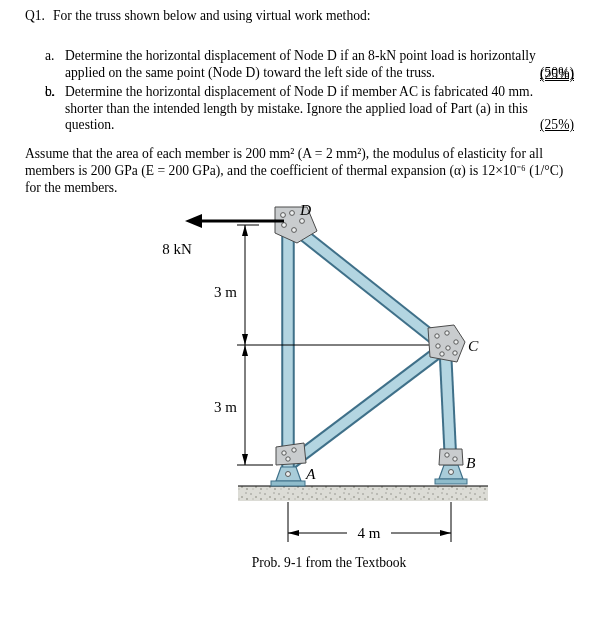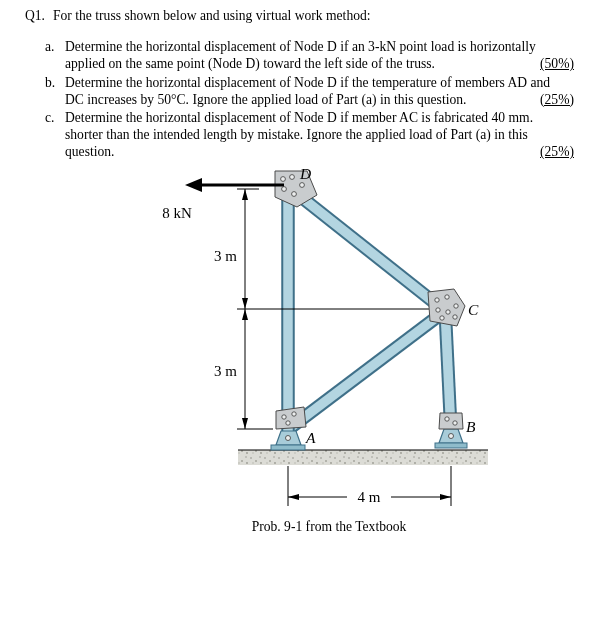--- a/index.html
+++ b/index.html
@@ -3,21 +3,21 @@
 <meta charset="utf-8">
 <style>
   html,body{margin:0;padding:0;background:#ffffff;}
   body{
     width:610px;height:617px;
     font-family:"Liberation Serif", serif;
     font-size:13.6px;color:#000;
     -webkit-font-smoothing:antialiased;
   }
   .doc{padding:8px 20px 0 25px;}
-  .q-line{margin-bottom:15px;}
+  .q-line{margin-bottom:24px;}
   .q-num{margin-right:8px;}
   .part{position:relative;margin:2px 0;padding-left:40px;padding-right:20px;line-height:1.24;}
   .part-label{position:absolute;left:20px;top:0;}
   .part-weight{position:absolute;right:16px;bottom:0;text-decoration:underline;}
   .assumption{margin-top:11px;padding-right:14px;line-height:1.26;}
   .fig-wrap{margin-top:4px;}
   
   .m-edge{stroke:#3f7089;stroke-width:13.5;fill:none;stroke-linecap:butt;}
   .m-fill{stroke-width:9.5;fill:none;stroke-linecap:butt;}
   .support{fill:#a8ccd9;stroke:#3f7089;stroke-width:1.2;}
@@ -37,35 +37,35 @@
 
 <div class="doc">
 
   <div class="q-line">
     <span class="q-num">Q1.</span><span>For the truss shown below and using virtual work method:</span>
   </div>
 
   <div>
     <div class="part">
       <span class="part-label">a.</span>
-      <span class="part-text">Determine the horizontal displacement of Node D if an 3-kN point load is horizontally applied on the same point (Node D) toward the left side of the truss.</span>
+      <span class="part-text">Determine the horizontal displacement of Node D if an 8-kN point load is horizontally applied on the same point (Node D) toward the left side of the truss.</span>
       <span class="part-weight">(50%)</span>
     </div>
     <div class="part">
       <span class="part-label">b.</span>
-      <span class="part-text">Determine the horizontal displacement of Node D if the temperature of members AD and DC increases by 50°C.  Ignore the applied load of Part (a) in this question.</span>
       <span class="part-weight">(25%)</span>
     </div>
     <div class="part">
       <span class="part-label">c.</span>
       <span class="part-text">Determine the horizontal displacement of Node D if member AC is fabricated 40 mm. shorter than the intended length by mistake.  Ignore the applied load of Part (a) in this question.</span>
       <span class="part-weight">(25%)</span>
     </div>
   </div>
 
+  <div class="assumption">Assume that the area of each member is 200 mm² (A = 2 mm²), the modulus of elasticity for all members is 200 GPa (E = 200 GPa), and the coefficient of thermal expansion (α) is 12×10⁻⁶ (1/°C) for the members.</div>
 
   <div class="fig-wrap">
     <svg width="610" height="390" viewBox="0 0 610 390" xmlns="http://www.w3.org/2000/svg">
 
       <defs>
         <pattern id="gnd" width="14" height="10" patternUnits="userSpaceOnUse">
           <rect width="14" height="10" fill="#dcdcd6"></rect>
           <circle cx="2" cy="3" r="0.8" fill="#8f8f88"></circle>
           <circle cx="7" cy="6" r="1" fill="#a5a59d"></circle>
           <circle cx="11" cy="2" r="0.7" fill="#8f8f88"></circle>

